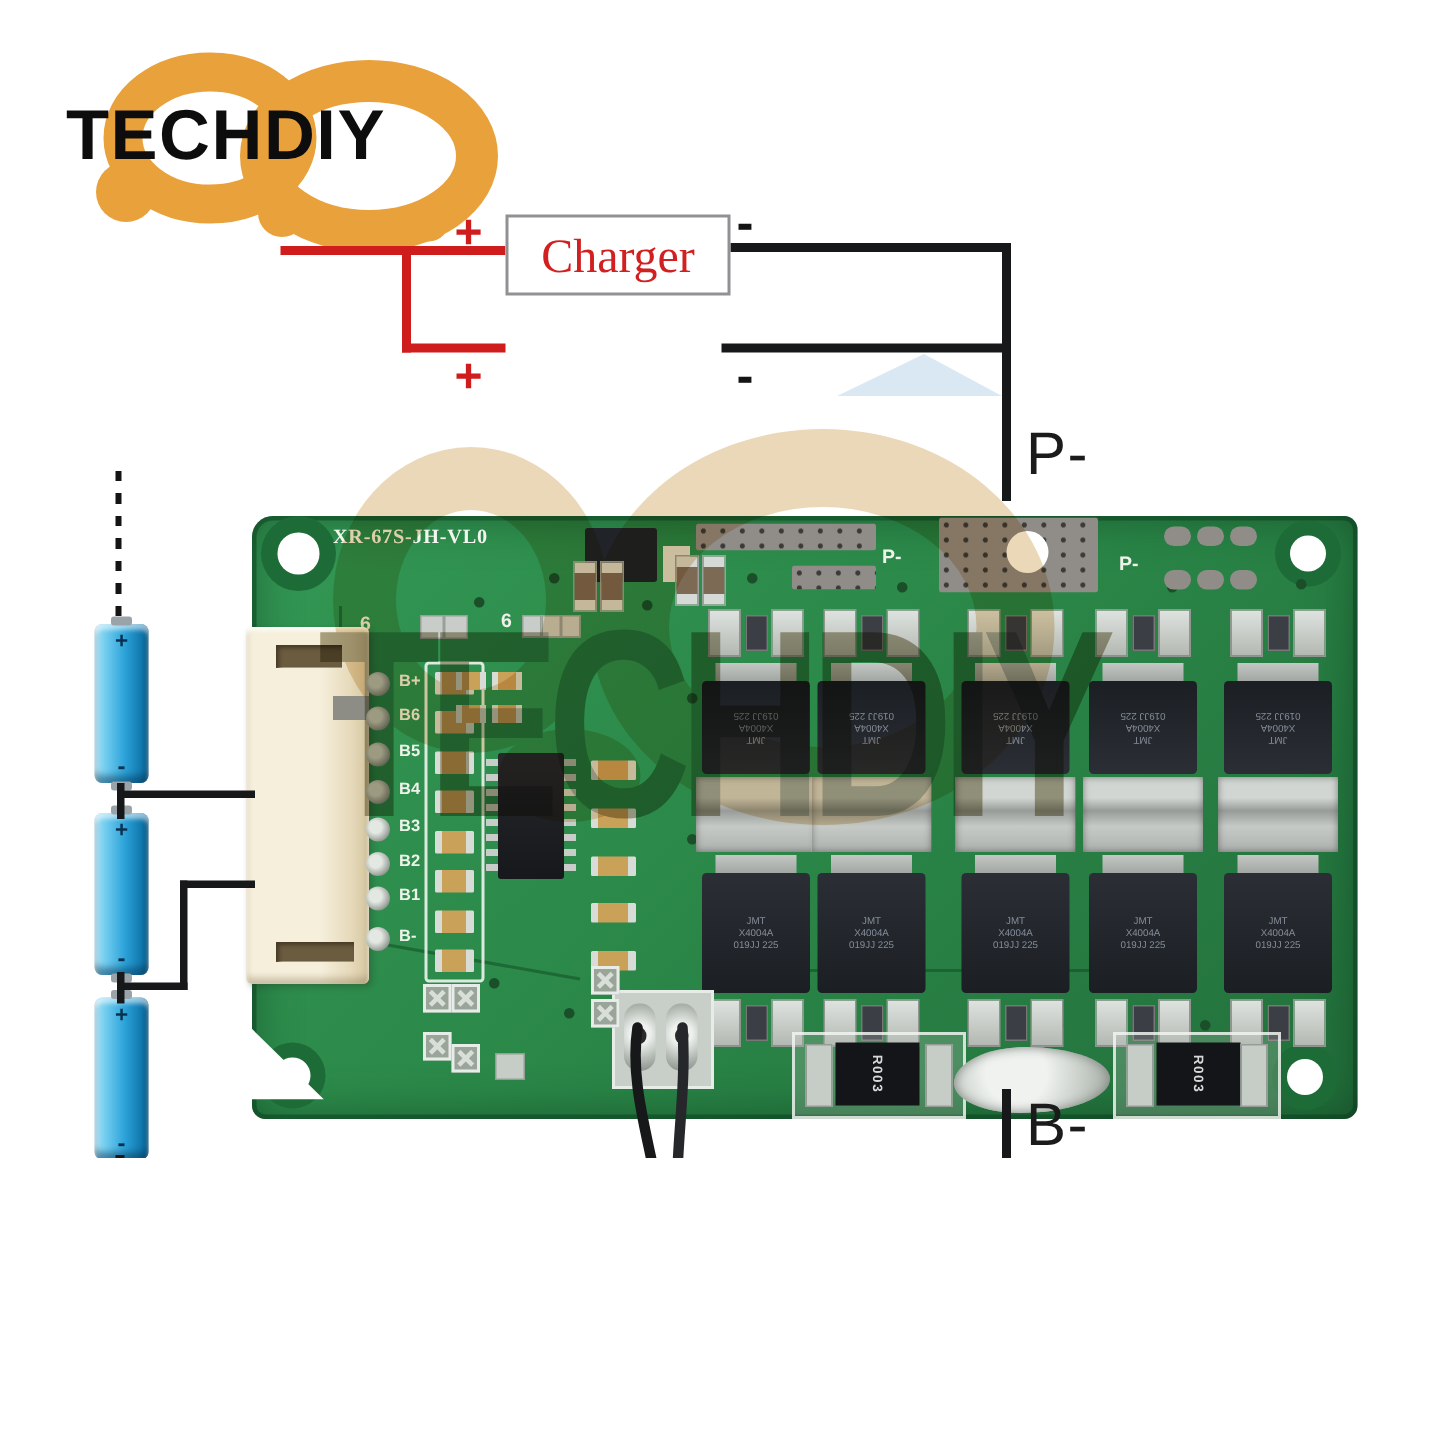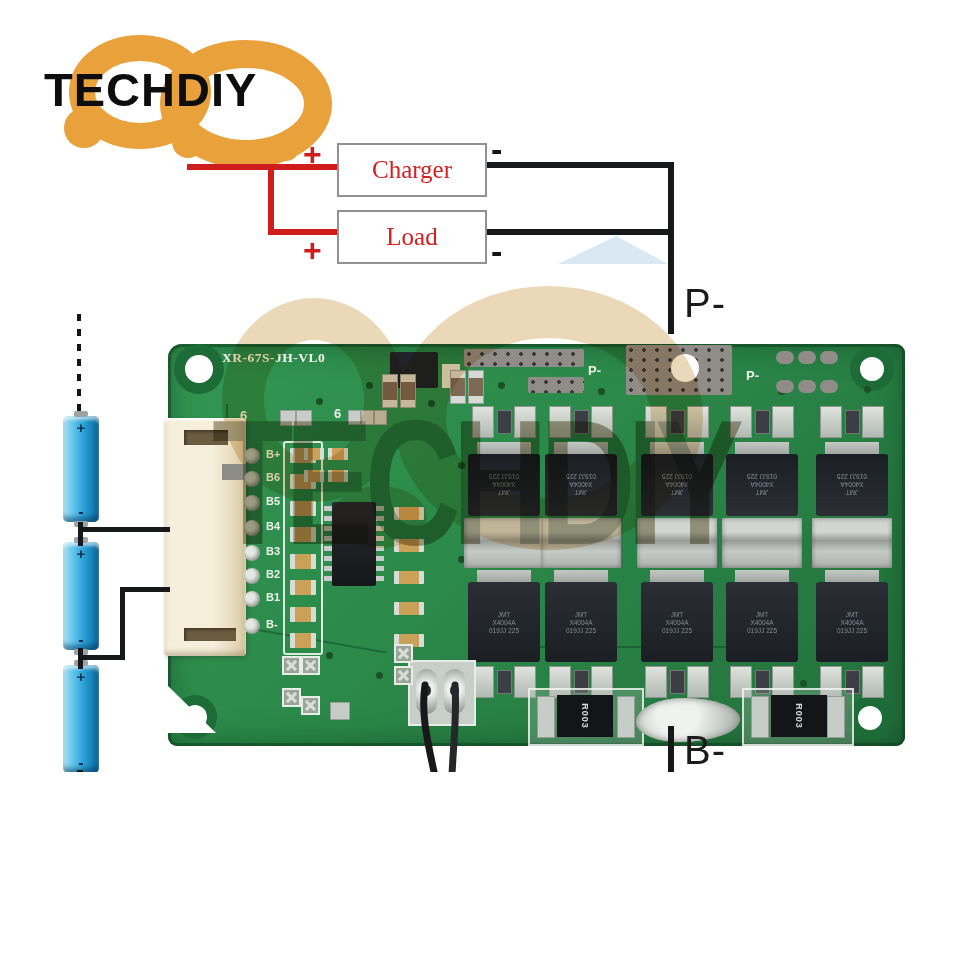--- a/index.html
+++ b/index.html
@@ -9,21 +9,21 @@
 
   
   .logo-wrap{left:28px;top:30px;width:310px;height:140px;}
   .logo-text{left:44px;top:62px;font-size:47px;font-weight:800;letter-spacing:1px;color:#0d0d0d;z-index:2;}
 
   
   .wire{position:absolute;background:#17181a;z-index:5;}
   .wire.red{background:#cf1d1d;}
   .tbox{position:absolute;width:146px;height:50px;background:#fff;border:2px solid #8f9193;
         display:flex;align-items:center;justify-content:center;z-index:6;
-        font-family:"Liberation Serif",serif;font-size:25px;color:#d21f1f;}
+        font-family:"Liberation Serif",serif;font-size:32px;color:#d21f1f;}
   .sign{position:absolute;font-weight:700;z-index:6;}
   .sign.plus{color:#cf1d1d;font-size:32px;}
   .sign.minus{color:#141414;font-size:34px;}
   .term-label{position:absolute;font-size:40px;font-weight:500;color:#1b1b1b;letter-spacing:1px;z-index:6;}
   .triangle-artifact{left:558px;top:236px;z-index:4;opacity:.55;}
 
   
   .dotline{left:77px;top:314px;width:4px;height:98px;z-index:2;
     background:repeating-linear-gradient(180deg,#141414 0 7px,transparent 7px 15px);}
   .cell{position:absolute;width:36px;border-radius:5px;z-index:3;
@@ -197,23 +197,20 @@
   <div class="wire" style="left:668px;top:162px;width:6px;height:172px;"></div>
 
   <span class="sign plus" style="left:303px;top:136px;">+</span>
   <span class="sign minus" style="left:491px;top:130px;">-</span>
   <span class="sign plus" style="left:303px;top:232px;">+</span>
   <span class="sign minus" style="left:491px;top:232px;">-</span>
 
   <div class="tbox" style="left:337px;top:143px;">
     <span>Charger</span>
   </div>
-  <div class="tbox" style="left:337px;top:210px;">
-    <span>Load</span>
-  </div>
   <svg class="abs triangle-artifact" width="110" height="28">
     <polygon points="0,28 110,28 58,0" fill="#bcd7ea"></polygon>
   </svg>
 
   <span class="term-label" style="left:684px;top:281px;">P-</span>
   <span class="term-label" style="left:684px;top:728px;">B-</span>
 
   <div class="abs dotline"></div>
   <div class="cell" style="left:63px;top:416px;height:106px;">
     <span class="cp">+</span>

